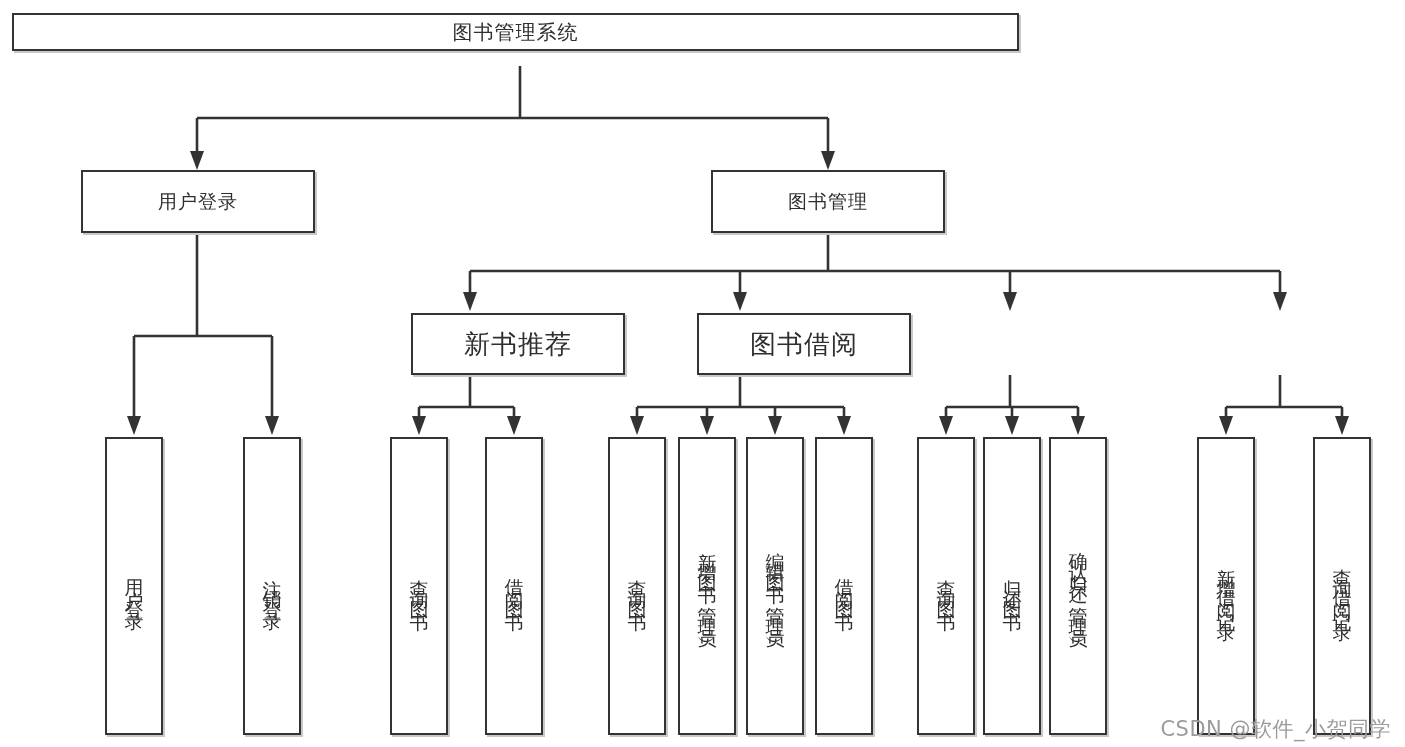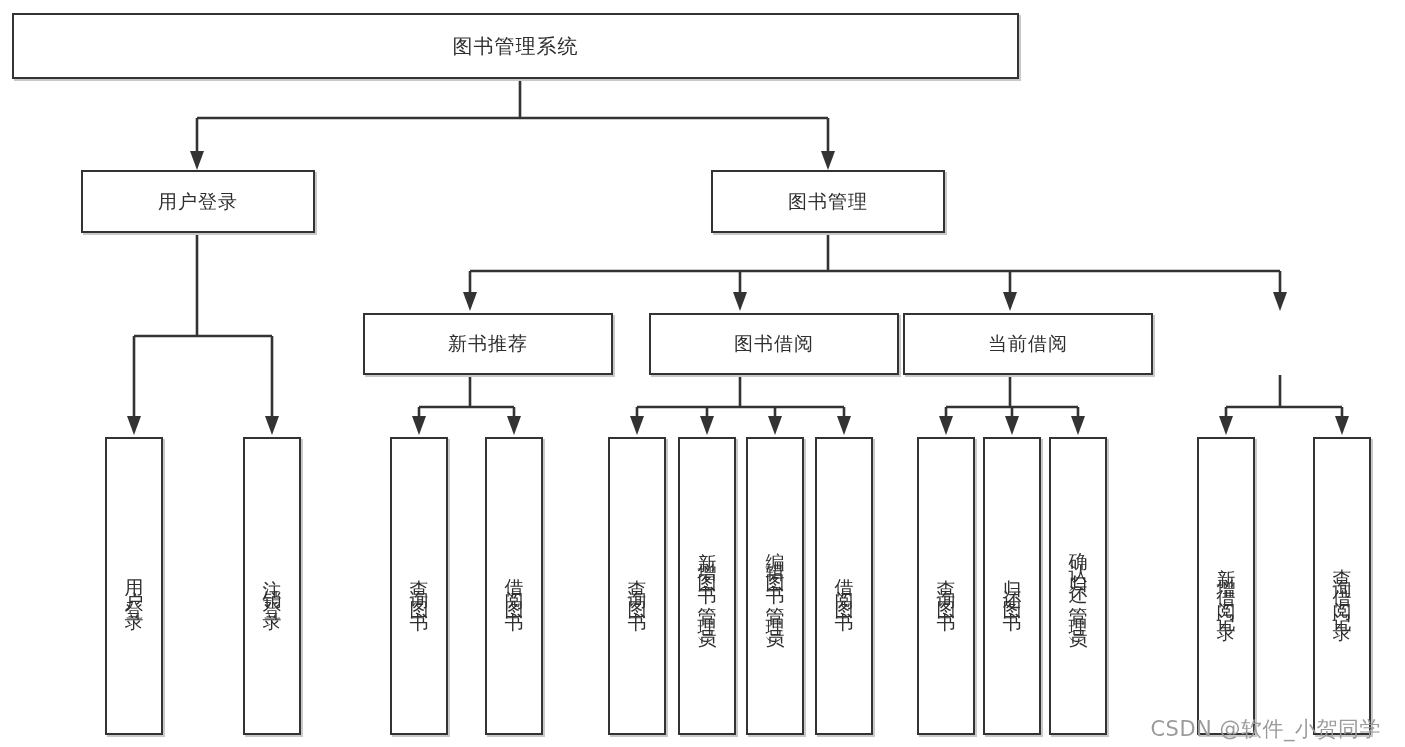--- a/index.html
+++ b/index.html
@@ -13,38 +13,38 @@
   }
   .lines { position: absolute; left: 0; top: 0; z-index: 1; }
   .node {
     position: absolute; background: #ffffff;
     border: 2.5px solid #333333;
     box-shadow: 2px 2px 0 #c9c9c9;
     display: flex; align-items: center; justify-content: center;
     color: #2f2f2f; z-index: 2;
   }
   .node-root {
-    left: 12px; top: 13px; width: 1007px; height: 66px;
+    left: 12px; top: 13px; width: 1007px; height: 38px;
     border-width: 2px; font-size: 20px; letter-spacing: 1px;
   }
   .node-l2 { top: 170px; height: 63px; font-size: 19px; letter-spacing: 1px; }
   .node-user-login-branch { left: 81px;  width: 234px; }
   .node-book-management  { left: 711px; width: 234px; }
-  .node-l3 { top: 313px; height: 62px; width: 250px; font-size: 19px; letter-spacing: 1px; }
+  .node-l3 { top: 313px; height: 62px; width: 214px; font-size: 26px; letter-spacing: 1px; margin-left: 48px; }
   .leaf { top: 437px; height: 298px; width: 58px; }
   .leaf .v-label {
     writing-mode: vertical-lr;
     text-orientation: mixed;
     font-size: 19px;
     letter-spacing: 11px;
     line-height: 1.05;
     white-space: nowrap;
   }
   .watermark {
-    position: absolute; top: 715px; right: 24px; z-index: 5;
+    position: absolute; top: 715px; right: 14px; z-index: 5;
     font-size: 21px; color: #9b9b9b; letter-spacing: 0.5px;
   }
 </style>
 </head>
 <body>
 
 <div class="canvas">
 
   <svg class="lines" width="1405" height="747" viewBox="0 0 1405 747">
     <g stroke="#333333" stroke-width="2.6" fill="none">
@@ -94,23 +94,20 @@
   <div class="node node-l2 node-book-management">
     <span>图书管理</span>
   </div>
 
   <div class="node node-l3" style="left:363px">
     <span>新书推荐</span>
   </div>
   <div class="node node-l3" style="left:649px">
     <span>图书借阅</span>
   </div>
-  <div class="node node-l3" style="left:903px">
-    <span>当前借阅</span>
-  </div>
 
   <div class="node leaf" style="left:105px">
     <span class="v-label">用户登录</span>
   </div>
   <div class="node leaf" style="left:243px">
     <span class="v-label">注销登录</span>
   </div>
 
   <div class="node leaf" style="left:390px">
     <span class="v-label">查询图书</span>

